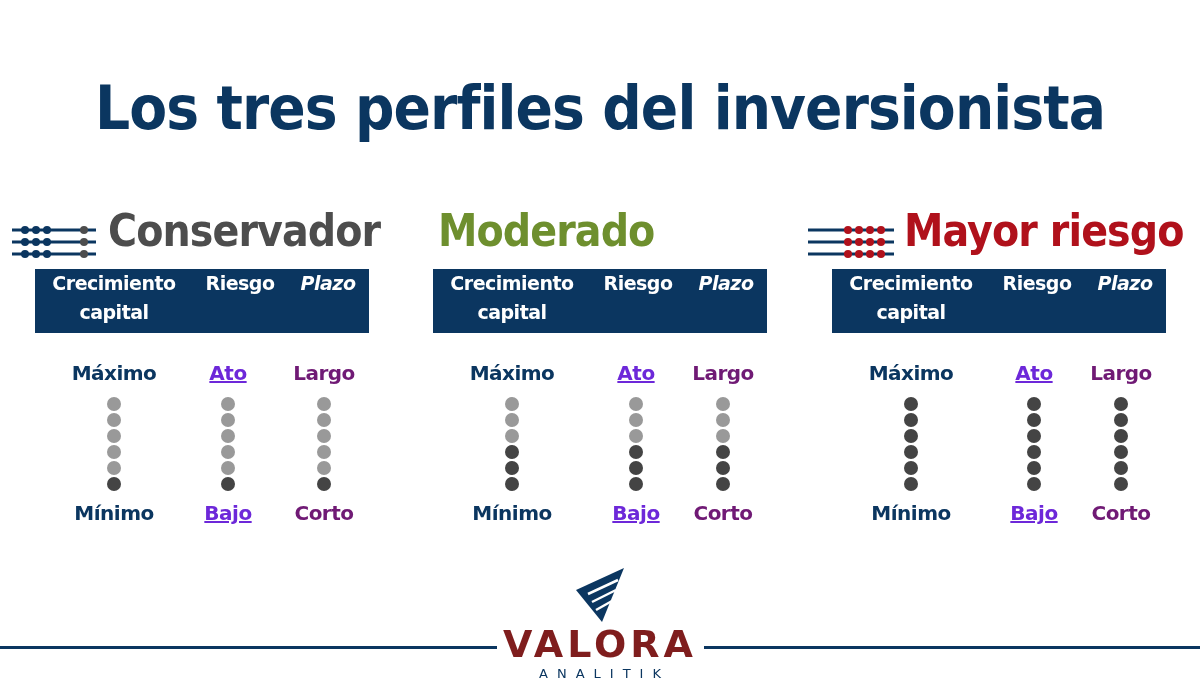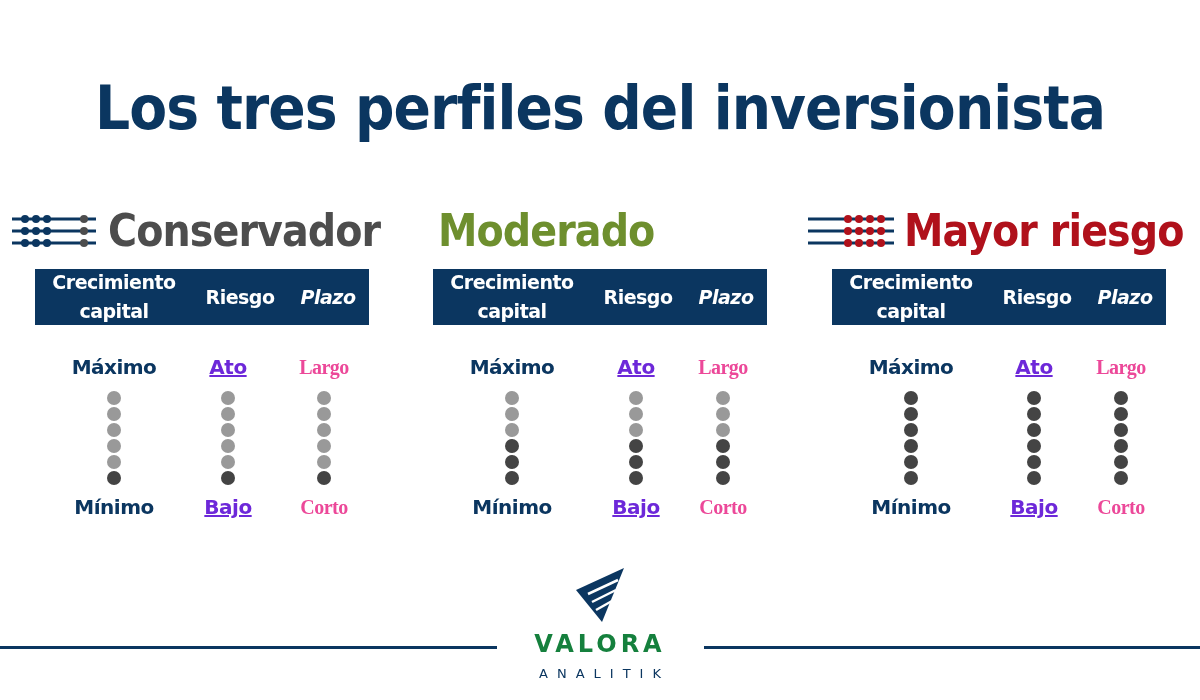--- a/index.html
+++ b/index.html
@@ -8,58 +8,58 @@
 
   .title {
     position: absolute; left: 0; top: 68px; width: 1200px;
     text-align: center; font-size: 60px; font-weight: bold;
     color: #0b3660; letter-spacing: -1px; line-height: 80px;
     font-family: "DejaVu Sans", sans-serif;
     transform: scaleX(0.92);
   }
 
   .profile { position: absolute; top: 200px; }
-  .profile-head { position: absolute; top: 0; height: 62px; display: flex; align-items: center; }
+  .profile-head { position: absolute; top: 0; height: 62px; display: flex; align-items: flex-end; }
   .profile-icon { width: 88px; height: 40px; margin-right: 10px; }
   .profile-name {
     font-size: 44px; font-weight: bold; line-height: 62px; white-space: nowrap;
     letter-spacing: -1px; font-family: "DejaVu Sans", sans-serif;
     transform-origin: left center; transform: scaleX(0.9);
   }
 
   .table-head {
-    position: absolute; top: 69px; height: 56px; width: 334px;
+    position: absolute; top: 69px; height: 64px; width: 334px;
     background: #0b3660; color: #ffffff;
-    display: flex; align-items: center;
+    display: flex; align-items: flex-start;
   }
   .col { text-align: center; font-weight: bold; font-size: 19px; line-height: 29px;
          font-family: "DejaVu Sans", sans-serif; letter-spacing: -0.5px; }
   .col-1 { width: 158px; }
   .col-2 { width: 94px; }
   .col-3 { width: 82px; font-style: italic; }
 
-  .scale { position: absolute; top: 153px; width: 334px; height: 180px; }
+  .scale { position: absolute; top: 159px; width: 334px; height: 180px; }
   .scale-col { position: absolute; top: 0; height: 180px; display: flex; flex-direction: column; align-items: center; }
   .label-top, .label-bottom { font-weight: bold; font-size: 20px; line-height: 28px; white-space: nowrap;
     font-family: "DejaVu Sans", sans-serif; letter-spacing: -0.5px; }
   .label-bottom { position: absolute; top: 140px; }
   .dots { position: absolute; top: 38px; display: flex; flex-direction: column; align-items: center; gap: 2px; }
   .dot { width: 14px; height: 14px; border-radius: 50%; }
   .dot.light { background: #999999; }
   .dot.dark { background: #444444; }
 
   .c-navy { color: #0b3660; }
   .c-mid { color: #6d28d9; text-decoration: underline; }
-  .c-light { color: #ec4899; font-family: Liberation Serif, serif; }
+  .c-light { color: #701a75; }
 
   .footer-line { position: absolute; top: 646px; height: 3px; background: #0b3660; }
   .logo-mark { position: absolute; left: 574px; top: 566px; width: 52px; height: 56px; }
   .logo-word {
     position: absolute; left: 500px; top: 622px; width: 200px; text-align: center;
-    font-size: 24px; font-weight: bold; color: #15803d; letter-spacing: 4px; line-height: 44px;
+    font-size: 38px; font-weight: bold; color: #7f1d1d; letter-spacing: 4px; line-height: 44px;
     font-family: "DejaVu Sans", sans-serif;
   }
   .logo-sub {
     position: absolute; left: 500px; top: 664px; width: 200px; text-align: center;
     font-size: 13px; color: #0b3660; letter-spacing: 9px; line-height: 20px;
     font-family: "DejaVu Sans", sans-serif; padding-left: 9px;
   }
 </style>
 </head>
 <body>

